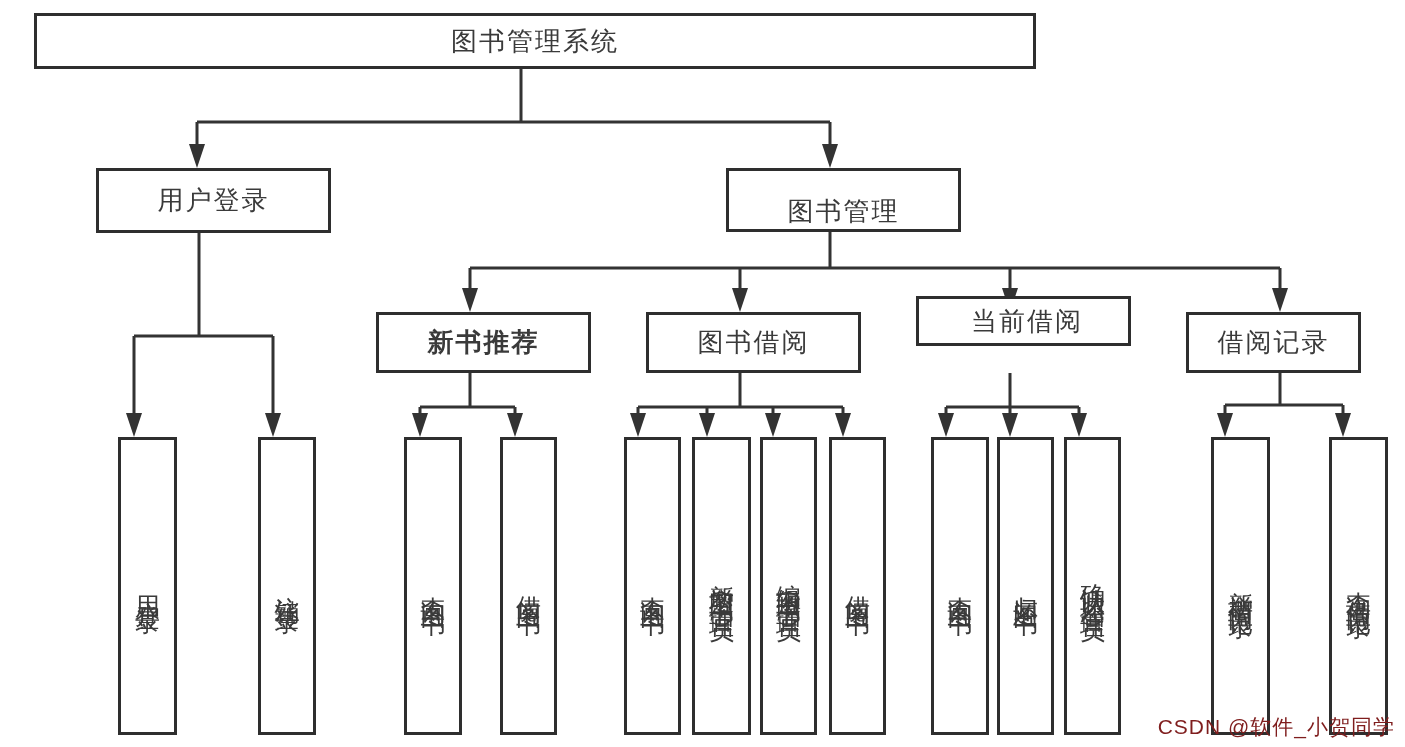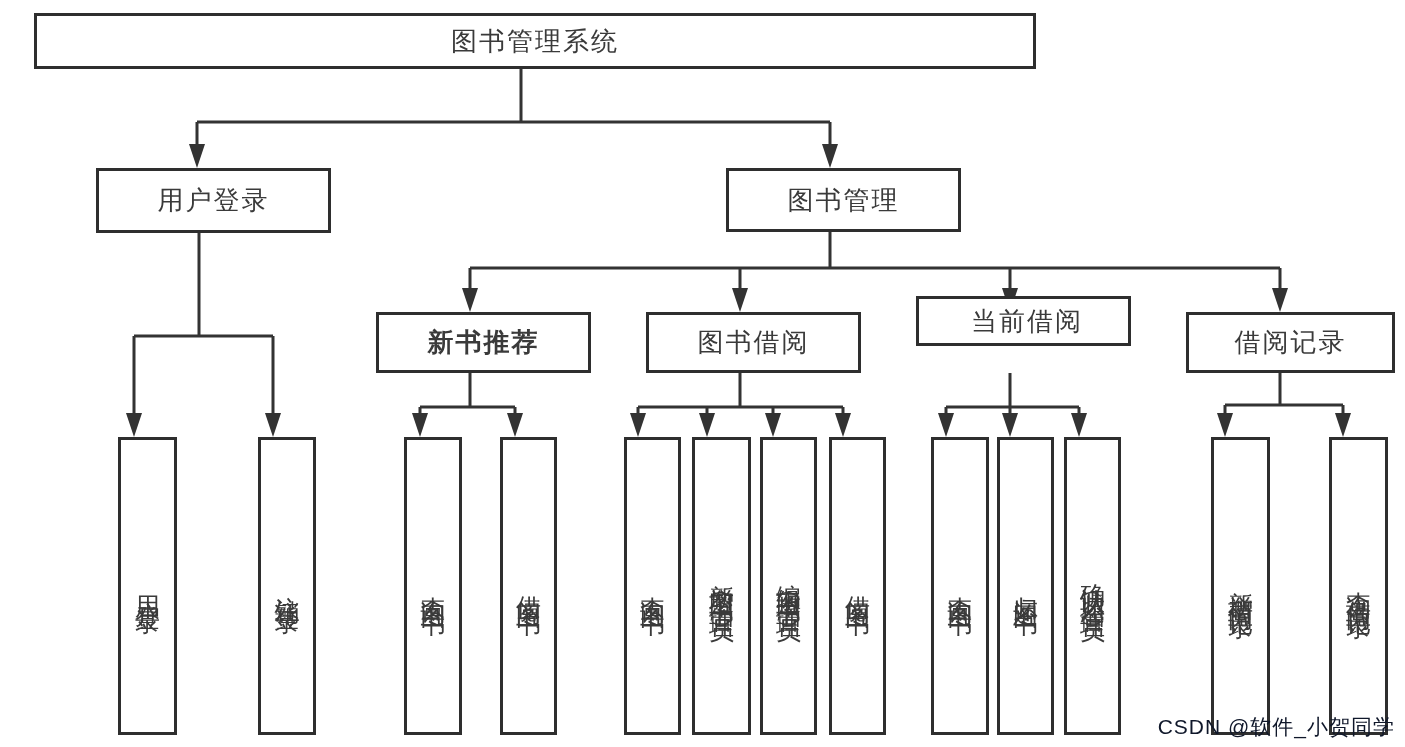--- a/index.html
+++ b/index.html
@@ -13,21 +13,21 @@
     border:3px solid #2e2e2e;color:#3a3a3a;
     display:flex;align-items:center;justify-content:center;margin-left:14px;
   }
   .hbox{font-size:26px;letter-spacing:2px;white-space:nowrap;}
   .vbox span{
     writing-mode:vertical-rl;text-orientation:mixed;
     font-size:25px;line-height:1;letter-spacing:5px;white-space:nowrap;
   }
   .watermark{
     position:absolute;right:10px;bottom:6px;
-    font-size:21px;color:#0f172a;letter-spacing:1px;white-space:nowrap;
+    font-size:21px;color:#7f1d1d;letter-spacing:1px;white-space:nowrap;
   }
 </style>
 </head>
 <body>
 
 <div class="stage">
 
   <svg class="wires" viewBox="0 0 1405 747" xmlns="http://www.w3.org/2000/svg">
     <g stroke="#333333" stroke-width="3" fill="none">
 
@@ -68,34 +68,34 @@
     </g>
   </svg>
 
   <div class="box hbox" style="left:20px;top:13px;width:1002px;height:56px;">
     <span>图书管理系统</span>
   </div>
 
   <div class="box hbox" style="left:82px;top:168px;width:235px;height:65px;">
     <span>用户登录</span>
   </div>
-  <div class="box hbox" style="left:712px;top:168px;width:235px;height:64px;">
+  <div class="box hbox" style="left:712px;top:168px;width:235px;height:64px;align-items:flex-end;">
     <span>图书管理</span>
   </div>
 
   <div class="box hbox" style="left:362px;top:312px;width:215px;height:61px;font-weight:bold;">
     <span>新书推荐</span>
   </div>
   <div class="box hbox" style="left:632px;top:312px;width:215px;height:61px;">
     <span>图书借阅</span>
   </div>
   <div class="box hbox" style="left:902px;top:296px;width:215px;height:50px;padding-left:7px;">
     <span>当前借阅</span>
   </div>
-  <div class="box hbox" style="left:1172px;top:312px;width:209px;height:61px;">
+  <div class="box hbox" style="left:1172px;top:312px;width:175px;height:61px;">
     <span>借阅记录</span>
   </div>
 
   <div class="box vbox" style="left:104px;top:437px;width:59px;height:298px;">
     <span>用户登录</span>
   </div>
   <div class="box vbox" style="left:244px;top:437px;width:58px;height:298px;">
     <span>注销登录</span>
   </div>
 

